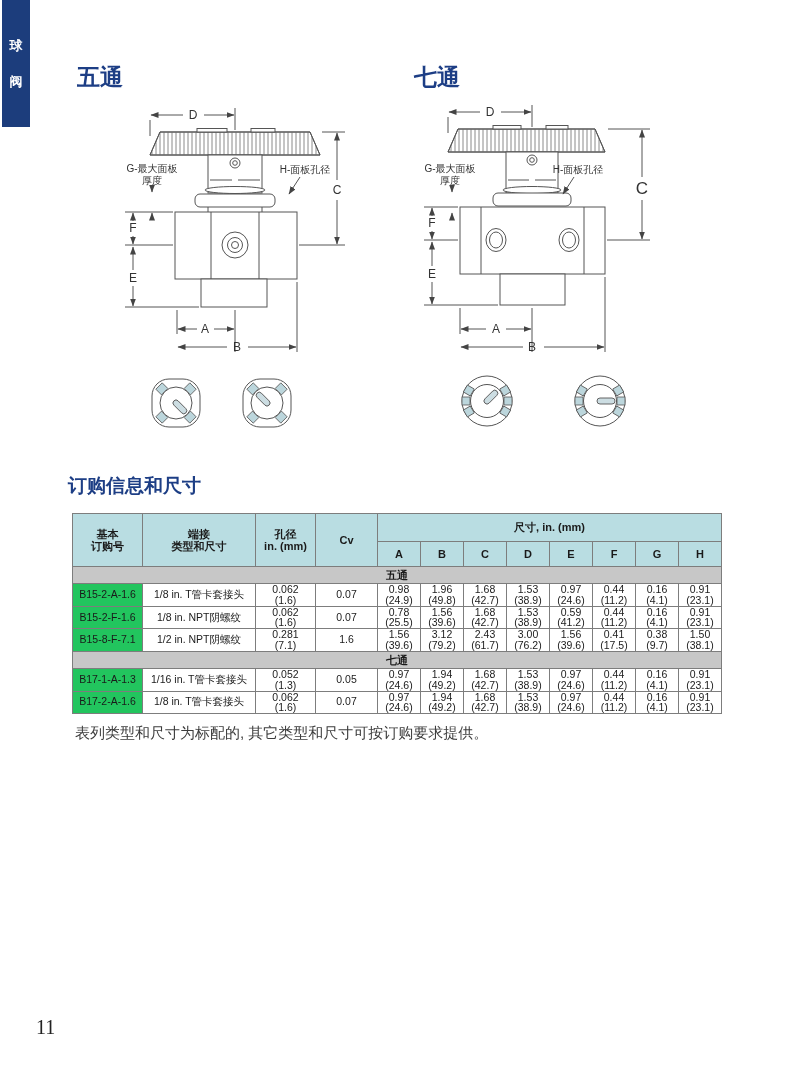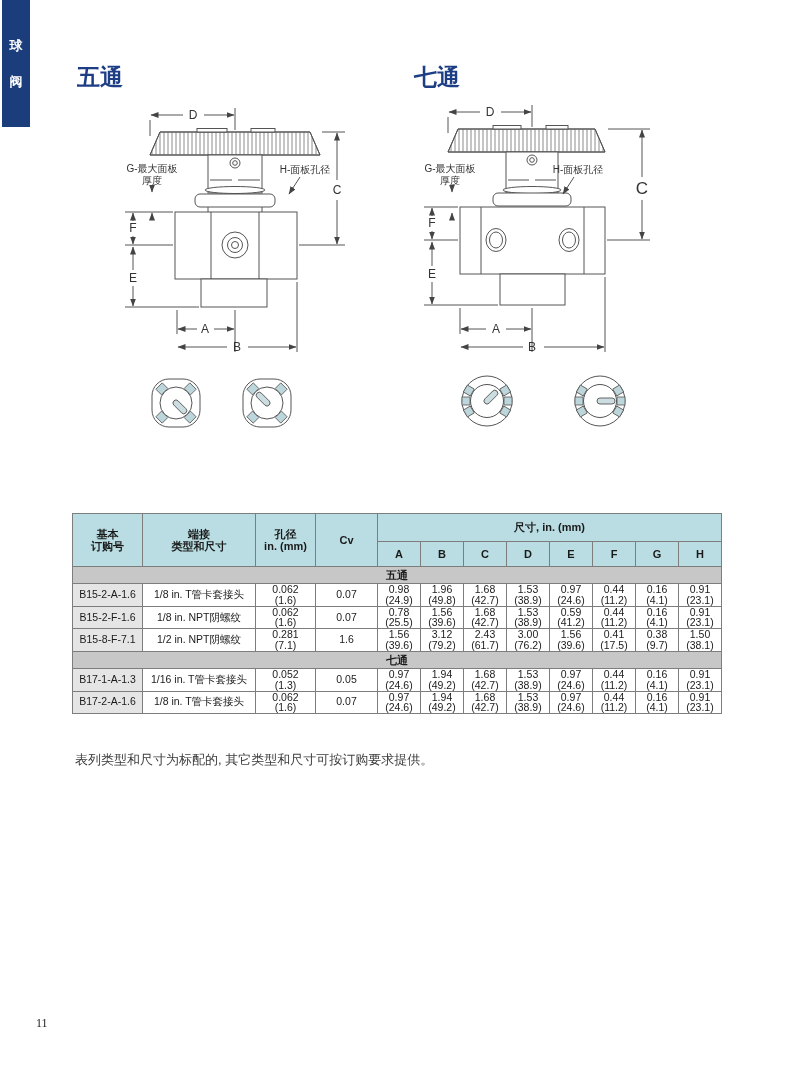--- a/index.html
+++ b/index.html
@@ -19,26 +19,26 @@
   .cntxt{font-size:10px;}
   
   .tbl-wrap{position:absolute;left:72px;top:513px;}
   table.order{border-collapse:collapse;table-layout:fixed;width:650px;font-size:10.5px;
         border:1.5px solid #3a3a3a;}
   table.order th,table.order td{border:1px solid #7d7d7d;text-align:center;padding:0;line-height:1.12;}
   table.order thead th{background:#b9dde2;font-weight:bold;font-size:11px;}
   th.h-span{height:27px;}
   tr.letters th{height:24px;}
   td.band{background:#c7c7c7;font-weight:bold;height:16px;font-size:11px;}
-  td.model{background:#e5e5e5;height:21px;}
+  td.model{background:#22c55e;height:21px;}
   td.endt{text-align:left;padding-left:7px;margin-left:32px;}
   .v2 div{line-height:1.03;font-size:10.5px;}
-  .foot{position:absolute;left:62px;top:752px;width:580px;font-size:13px;color:#3c3c3c;line-height:1.25;}
+  .foot{position:absolute;left:62px;top:724px;width:580px;font-size:15px;color:#3c3c3c;line-height:1.25;}
   .foot .f1{padding-left:13px;}
-  .page-num{position:absolute;left:36px;top:1016px;font-family:"Liberation Serif",serif;font-size:12px;color:#222;}
+  .page-num{position:absolute;left:36px;top:1016px;font-family:"Liberation Serif",serif;font-size:20px;color:#222;}
 </style>
 </head>
 <body>
 
 <div class="page">
 
   <div class="sidebar-tab">
     <span>球</span>
     <span>阀</span>
   </div>
@@ -286,20 +286,21 @@
           <rect x="-4" y="-25" width="8" height="8" fill="#bcd6dc" stroke-width="0.8"></rect>
         </g>
       <g transform="rotate(300)">
           <rect x="-4" y="-25" width="8" height="8" fill="#bcd6dc" stroke-width="0.8"></rect>
         </g>
       <circle r="16.5" fill="#fff"></circle>
       <rect x="-3" y="-3" width="18" height="6" rx="3" fill="#ccdde2" stroke-width="0.9"></rect>
     </g>
   </svg>
 
+  <div class="sec-title order-title">订购信息和尺寸</div>
 
   <div class="tbl-wrap">
     <table class="order">
       <colgroup>
         <col style="width:70px">
           <col style="width:113px">
           <col style="width:60px">
           <col style="width:62px">
         <col style="width:43px">
           <col style="width:43px">

